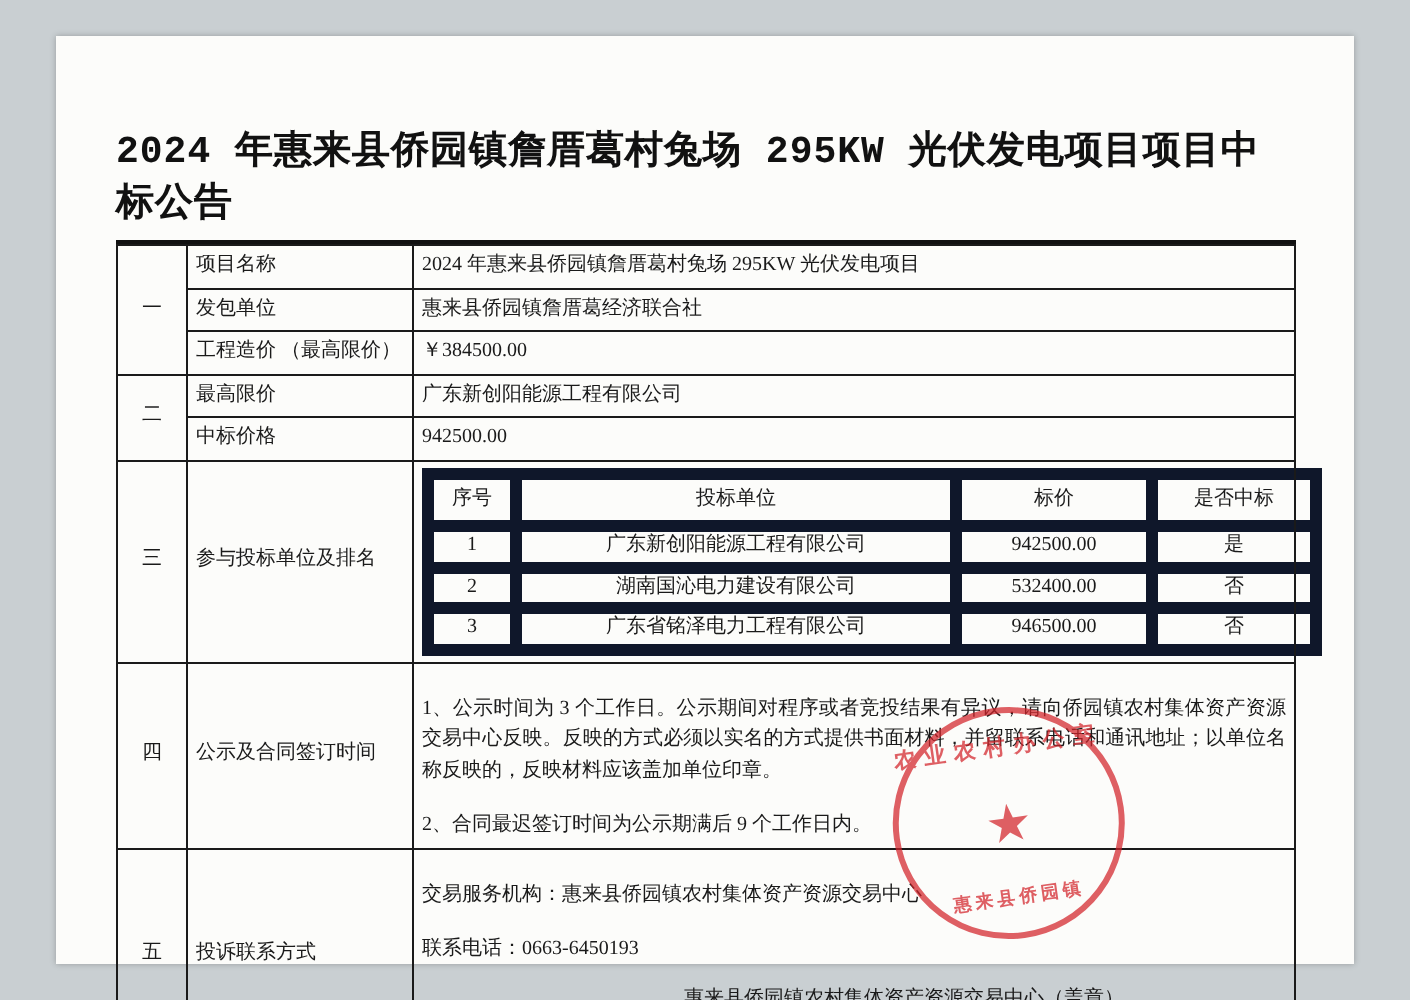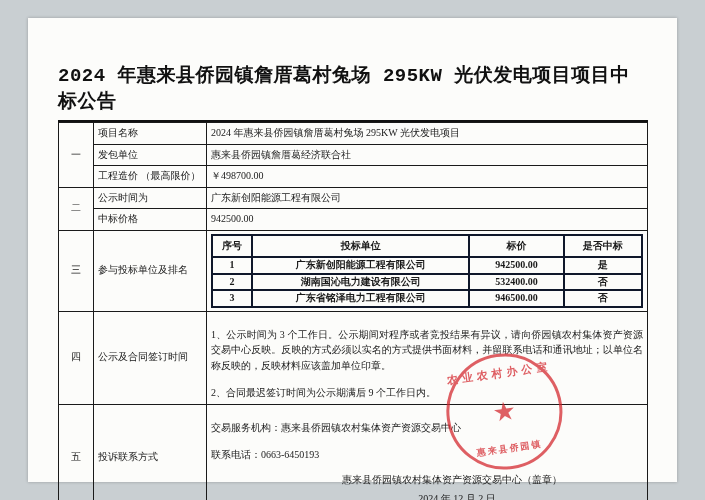--- a/index.html
+++ b/index.html
@@ -74,23 +74,23 @@
   }
   .val-left {
     text-align: left;
   }
   table.inner {
     border-collapse: collapse;
     width: 100%;
     table-layout: fixed;
   }
   table.inner td, table.inner th {
-    border: 2px solid #0f172a;
-    font-size: 10px;
-    font-weight: bold;
+    border: 6px solid #0f172a;
+    font-size: 10px;
+    font-weight: normal;
     padding: 3px 2px;
     text-align: center;
     font-family: "Liberation Serif", serif;
   }
   .inner-wrap td {
     padding: 0 !important;
     border: 1px solid #1a1a1a;
   }
   .w-seq { width: 34px; }
   .w-bid { width: 210px; margin-left: 40px; }
@@ -175,26 +175,26 @@
           <td class="col-idx" rowspan="3">一</td>
           <td class="col-label">项目名称</td>
           <td class="col-val">2024 年惠来县侨园镇詹厝葛村兔场 295KW 光伏发电项目</td>
         </tr>
         <tr>
           <td class="col-label">发包单位</td>
           <td class="col-val">惠来县侨园镇詹厝葛经济联合社</td>
         </tr>
         <tr>
           <td class="col-label">工程造价 （最高限价）</td>
-          <td class="col-val">￥498700.00</td>
+          <td class="col-val">￥384500.00</td>
         </tr>
 
         <tr>
           <td class="col-idx" rowspan="2">二</td>
-          <td class="col-label">公示时间为</td>
+          <td class="col-label">最高限价</td>
           <td class="col-val">广东新创阳能源工程有限公司</td>
         </tr>
         <tr>
           <td class="col-label">中标价格</td>
           <td class="col-val">942500.00</td>
         </tr>
 
         <tr>
           <td class="col-idx">三</td>
           <td class="col-label">参与投标单位及排名</td>

